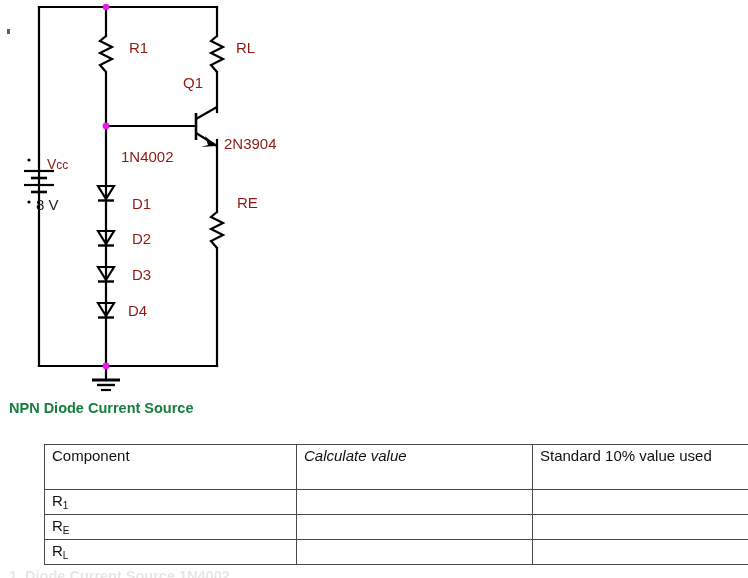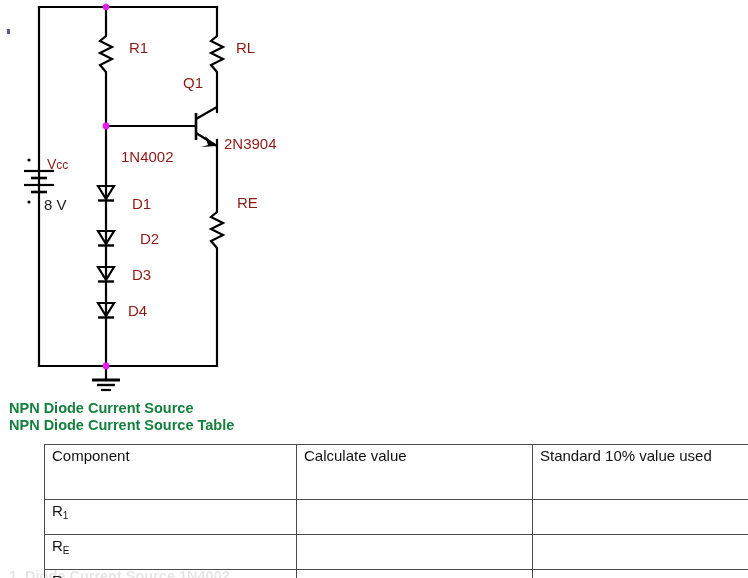--- a/index.html
+++ b/index.html
@@ -78,26 +78,26 @@
     top: 444px;
     width: 698px;
     border-collapse: collapse;
     table-layout: fixed;
   }
   #comp-table td {
     border: 1.6px solid #4a4a4a;
     font-family: "Liberation Sans", sans-serif;
     font-size: 15px;
     color: #111111;
-    padding: 2px 0 12px 7px;
+    padding: 2px 0 2px 7px;
     vertical-align: top;
     line-height: 17px;
   }
   #comp-table .col-a { width: 244px; }
-  #comp-table .col-b { width: 228px; }
+  #comp-table .col-b { width: 228px; font-style: italic; }
   #comp-table .col-c { width: 226px; }
   #comp-table .head-row td { height: 40px; }
   #comp-table .data-row td { height: 20px; }
   #comp-table sub {
     font-size: 10px;
     vertical-align: baseline;
     position: relative;
     top: 3px;
   }
 
@@ -224,32 +224,31 @@
 
   <span class="lbl" style="left:237px; top:195px;">RE</span>
 
   <span class="lbl" style="left:183px; top:75px;">Q1</span>
 
   <span class="lbl" style="left:224px; top:136px;">2N3904</span>
 
   <span class="lbl" style="left:121px; top:149px;text-align:center;">1N4002</span>
 
   <span class="lbl" style="left:132px; top:196px;">D1</span>
-  <span class="lbl" style="left:132px; top:231px;margin-left:8px;">D2</span>
+  <span class="lbl" style="left:132px; top:231px;">D2</span>
   <span class="lbl" style="left:132px; top:267px;">D3</span>
   <span class="lbl" style="left:128px; top:303px;">D4</span>
 
   <span class="lbl lbl-vcc" style="left:47px; top:157px;"><span>V</span><span class="lbl-sub" style="position:static;">cc</span></span>
 
-  <span class="lbl-black" style="left:44px; top:197px;">8 V</span>
+  <span class="lbl-black" style="left:36px; top:197px;">8 V</span>
 </div>
 
 <div id="headings">
   <div class="heading">NPN Diode Current Source</div>
-  <div class="heading">NPN Diode Current Source Table</div>
 </div>
 
 <table id="comp-table">
   <tbody>
     <tr class="head-row">
       <td class="col-a">Component</td>
       <td class="col-b">Calculate value</td>
       <td class="col-c">Standard 10%  value used</td>
     </tr>
 

